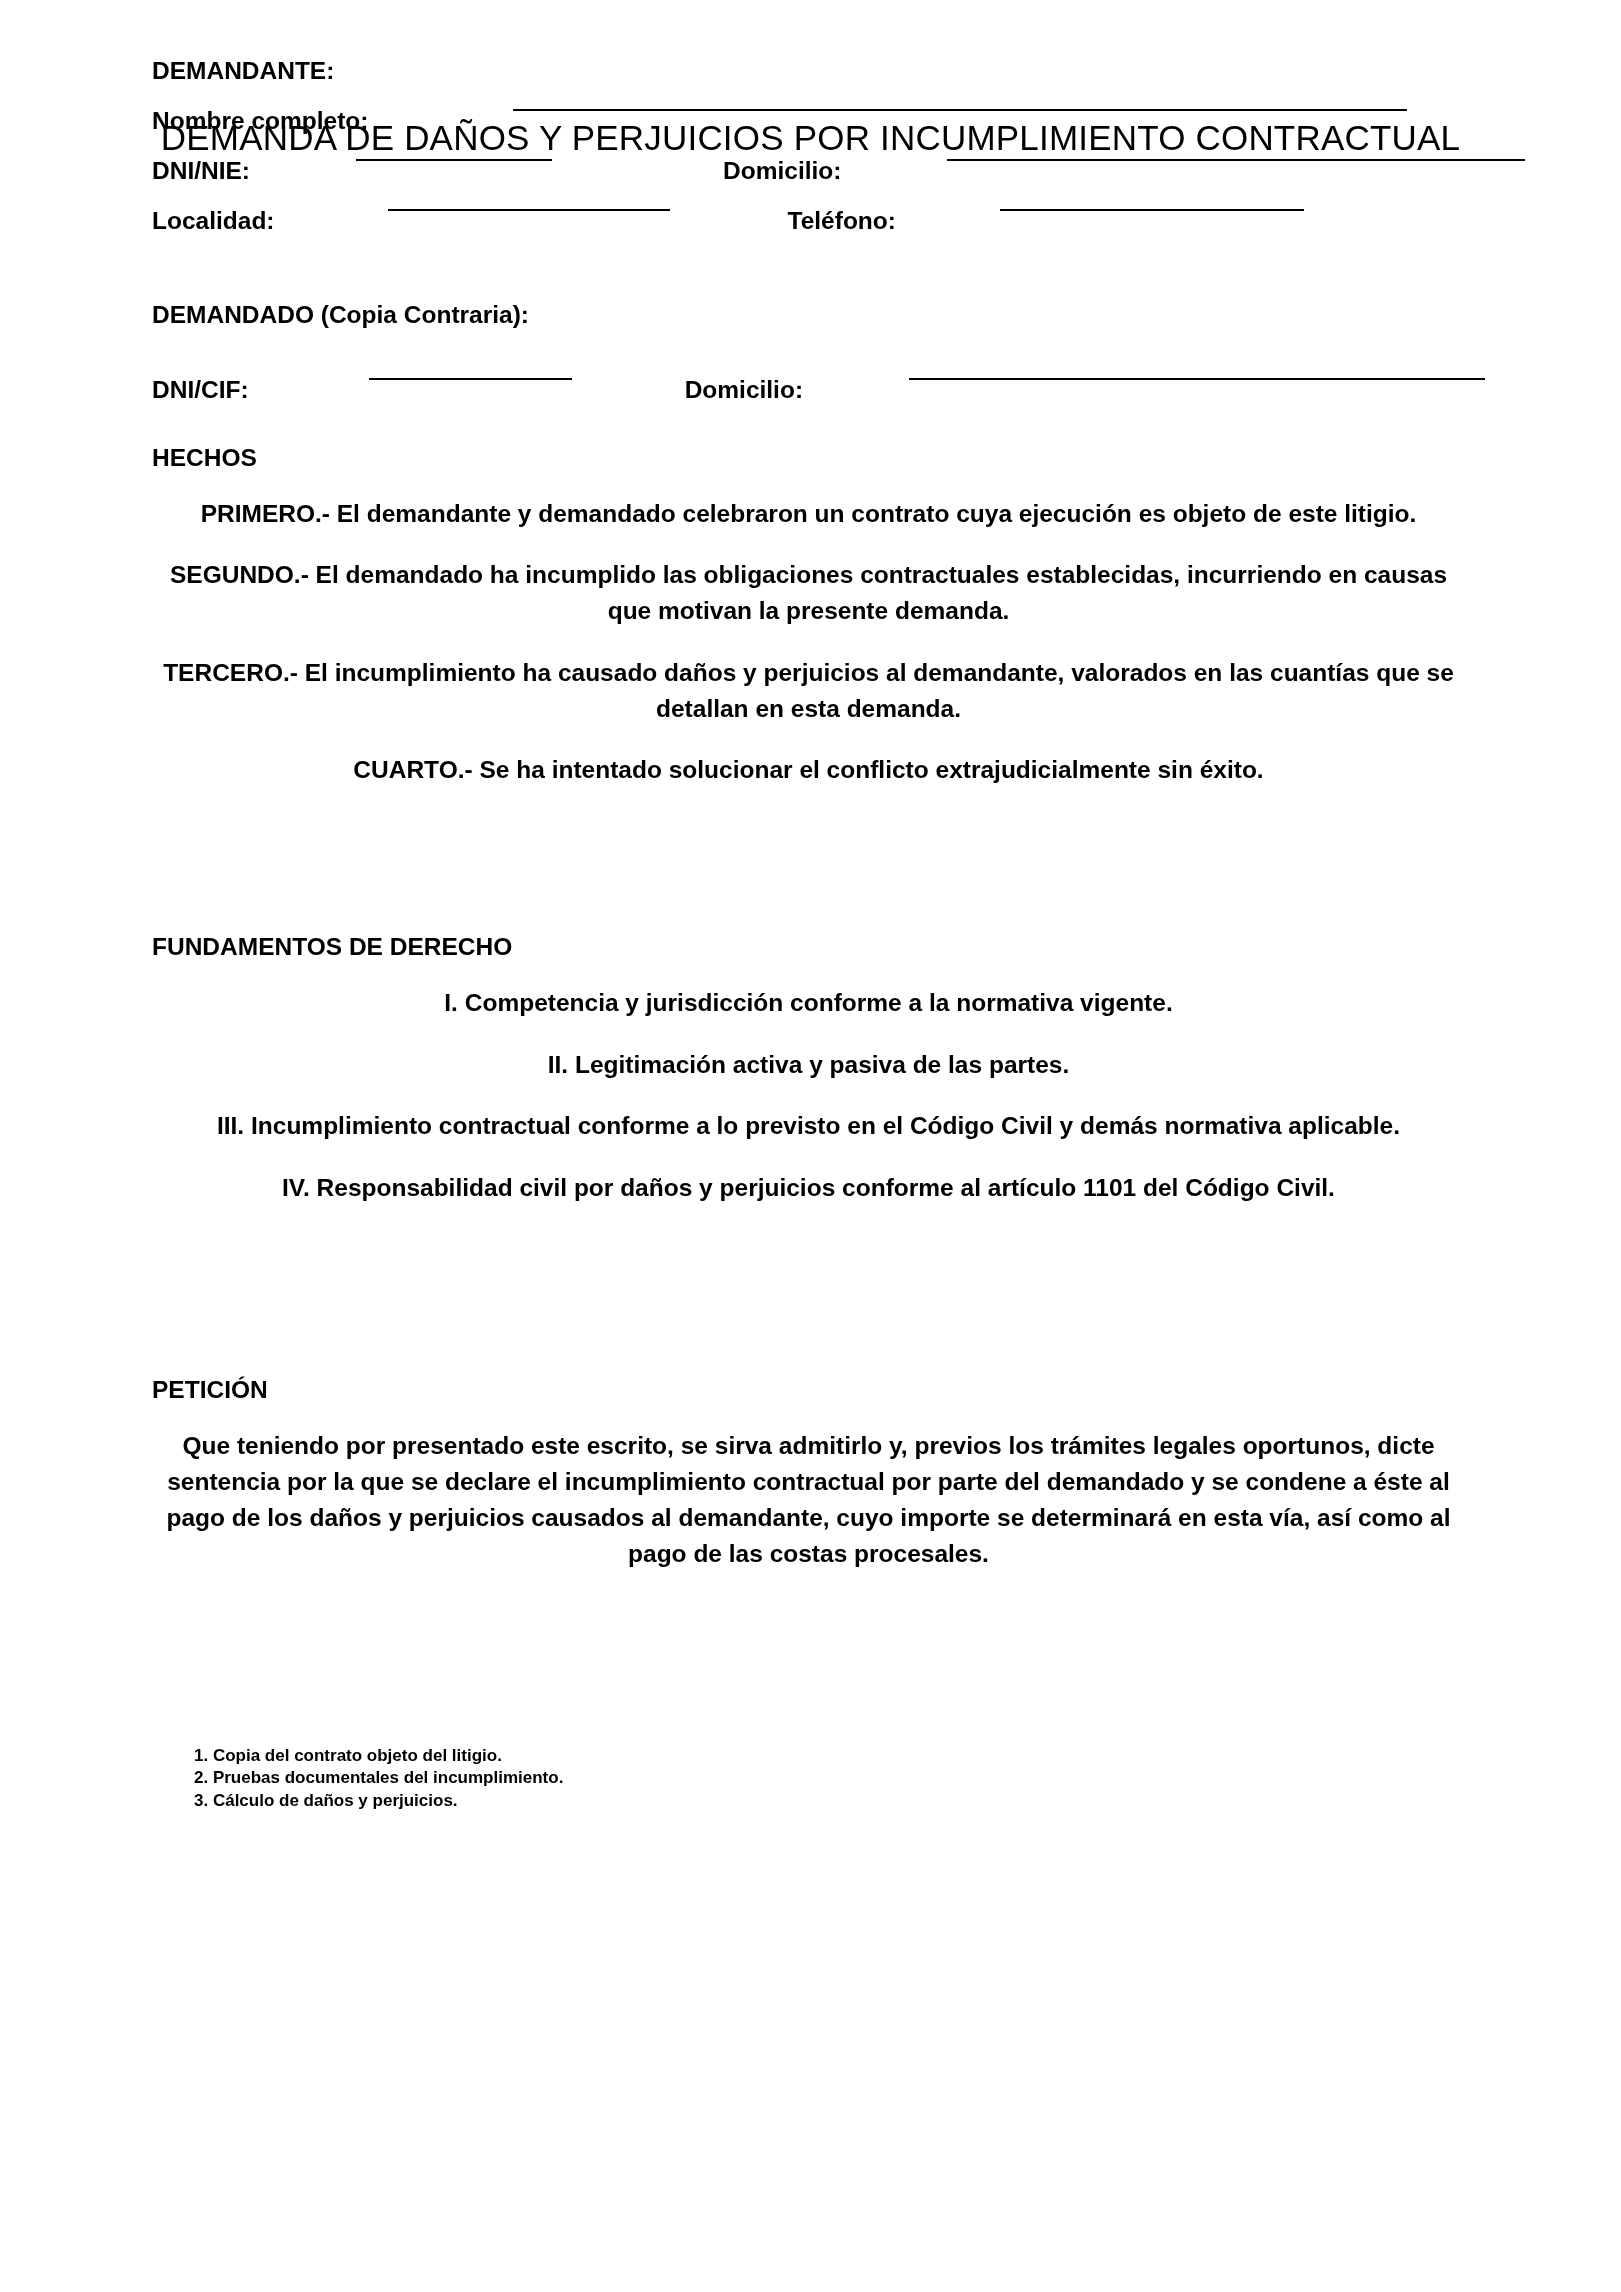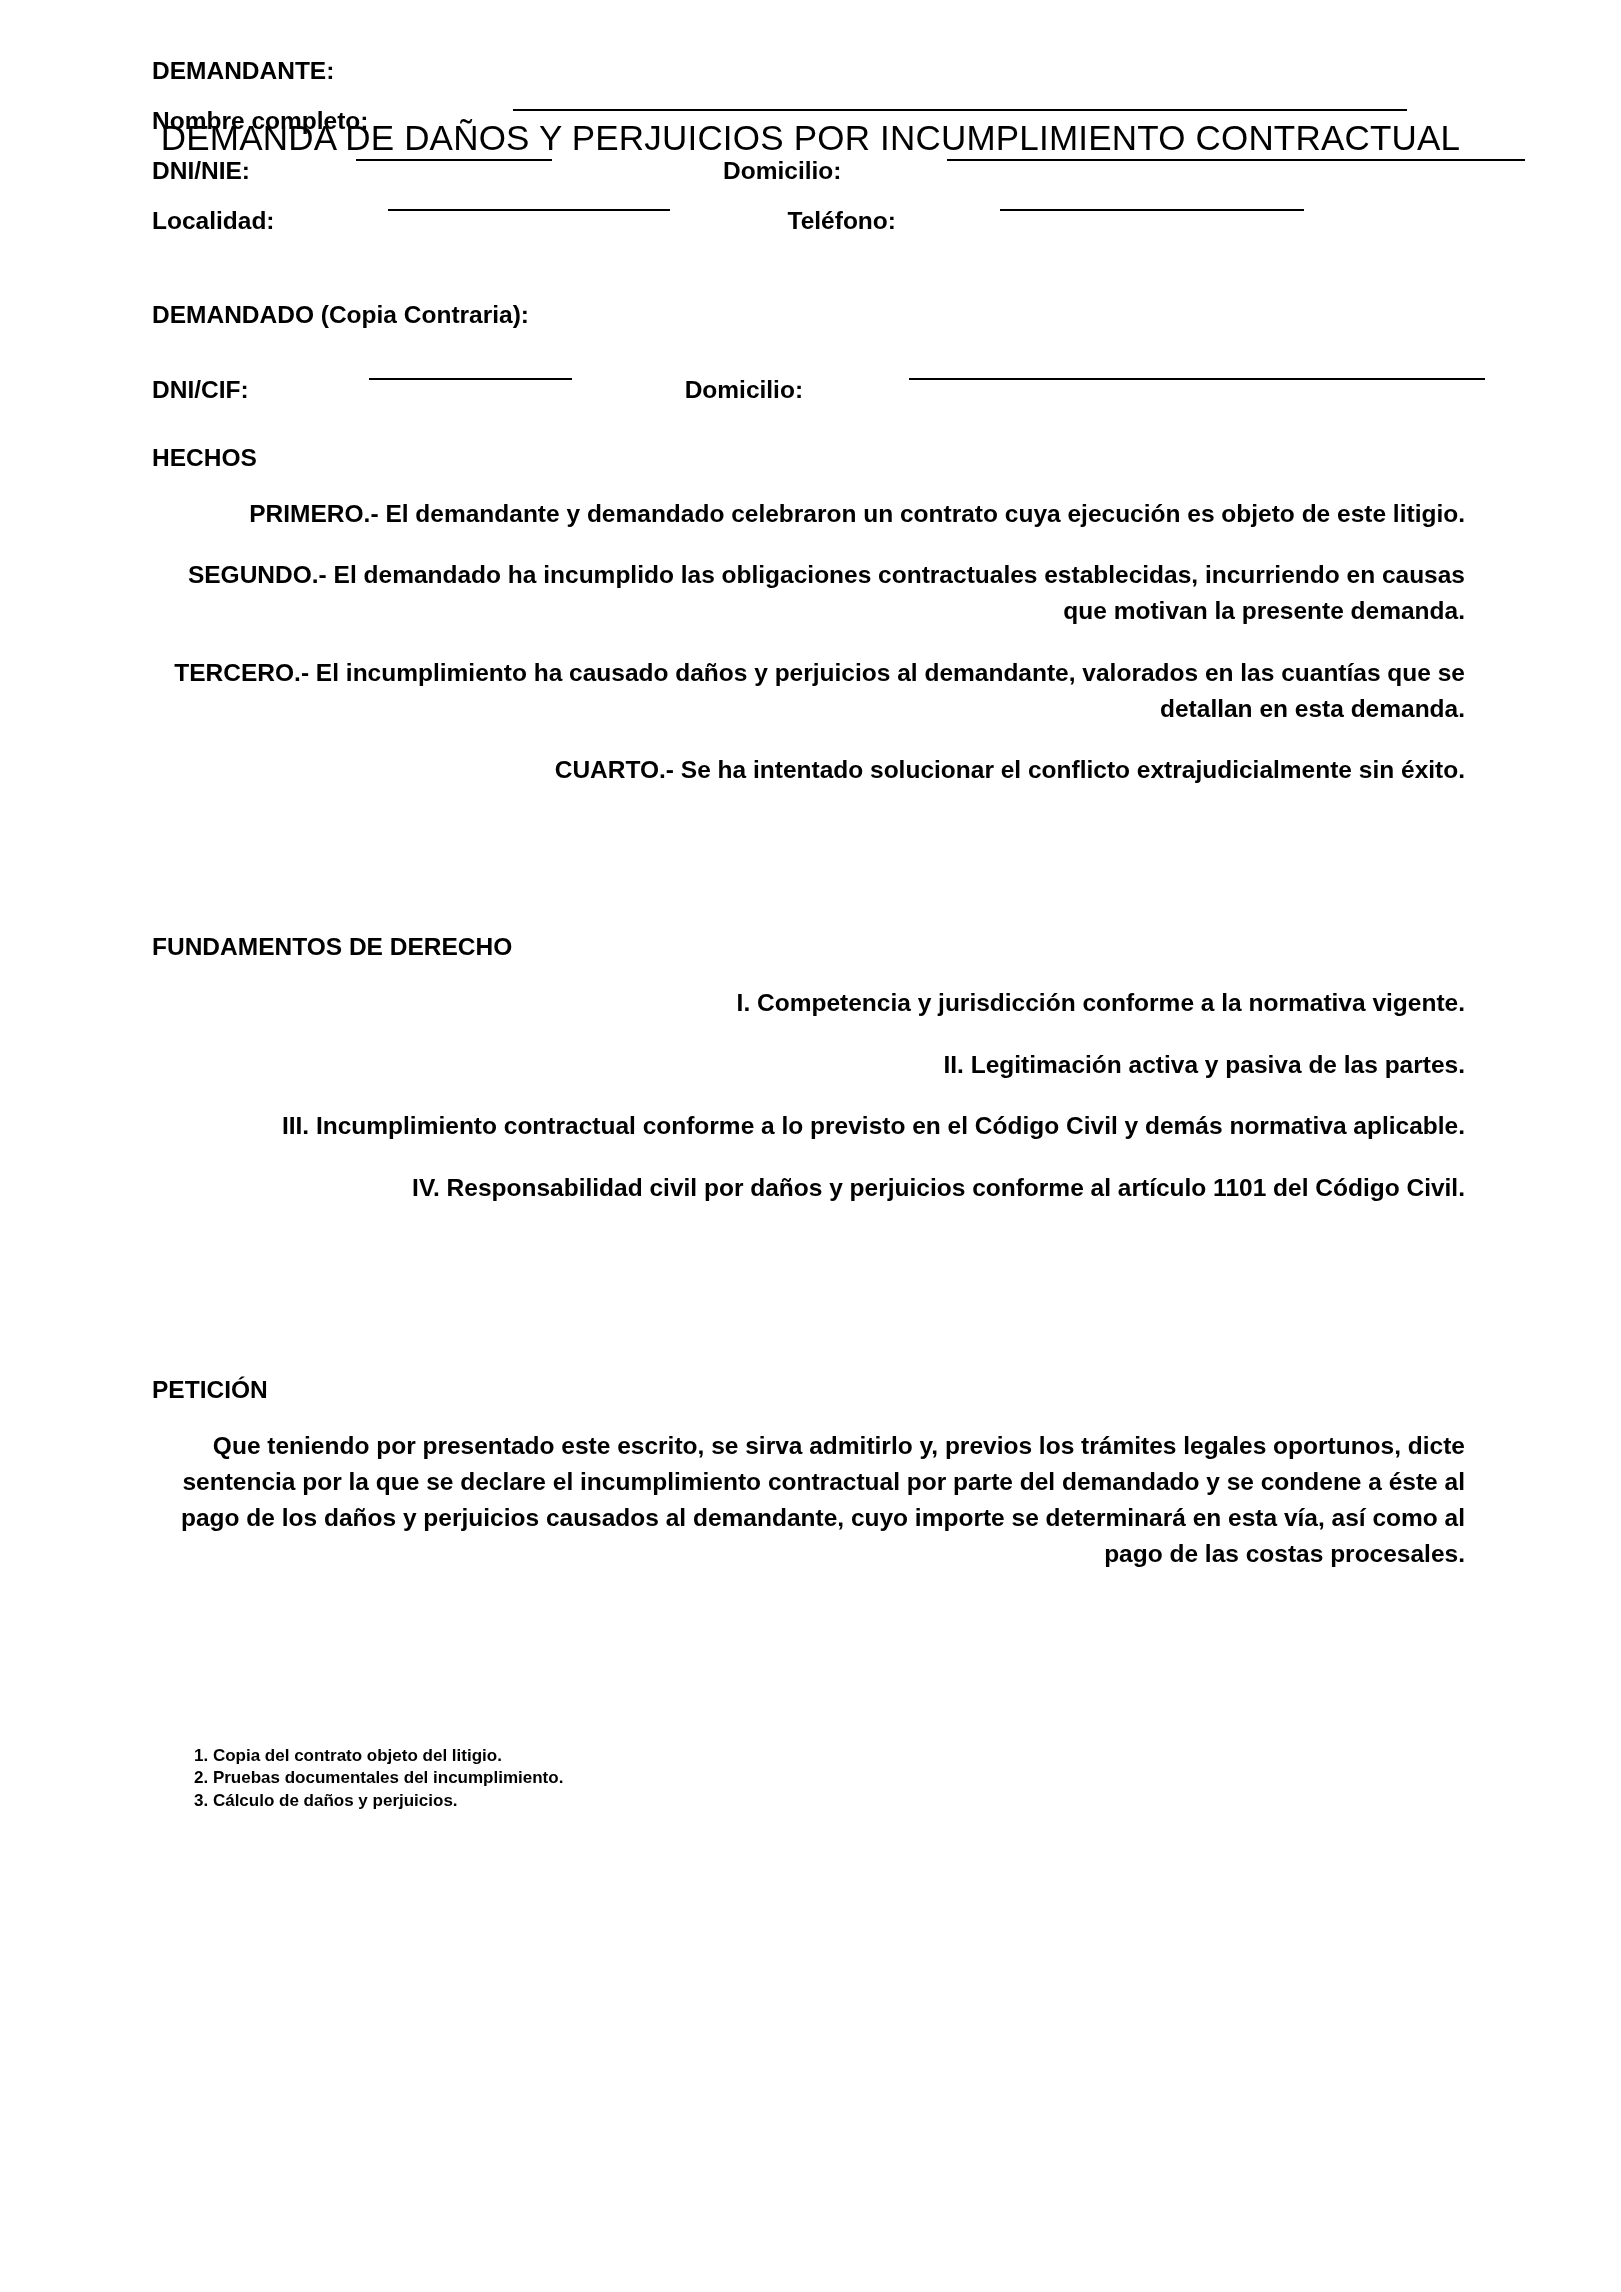--- a/index.html
+++ b/index.html
@@ -44,21 +44,21 @@
   .section-heading {
     font-size: 24.5px;
     line-height: 1.0;
     margin: 0;
     white-space: nowrap;
   }
   .para {
     font-size: 24.5px;
     line-height: 1.47;
     margin: 0;
-    text-align: right;
+    text-align: center;
   }
 
   
   .field-row {
     display: flex;
     align-items: flex-start;
     font-size: 24.5px;
     line-height: 1.0;
     white-space: nowrap;
     gap: 32px;

